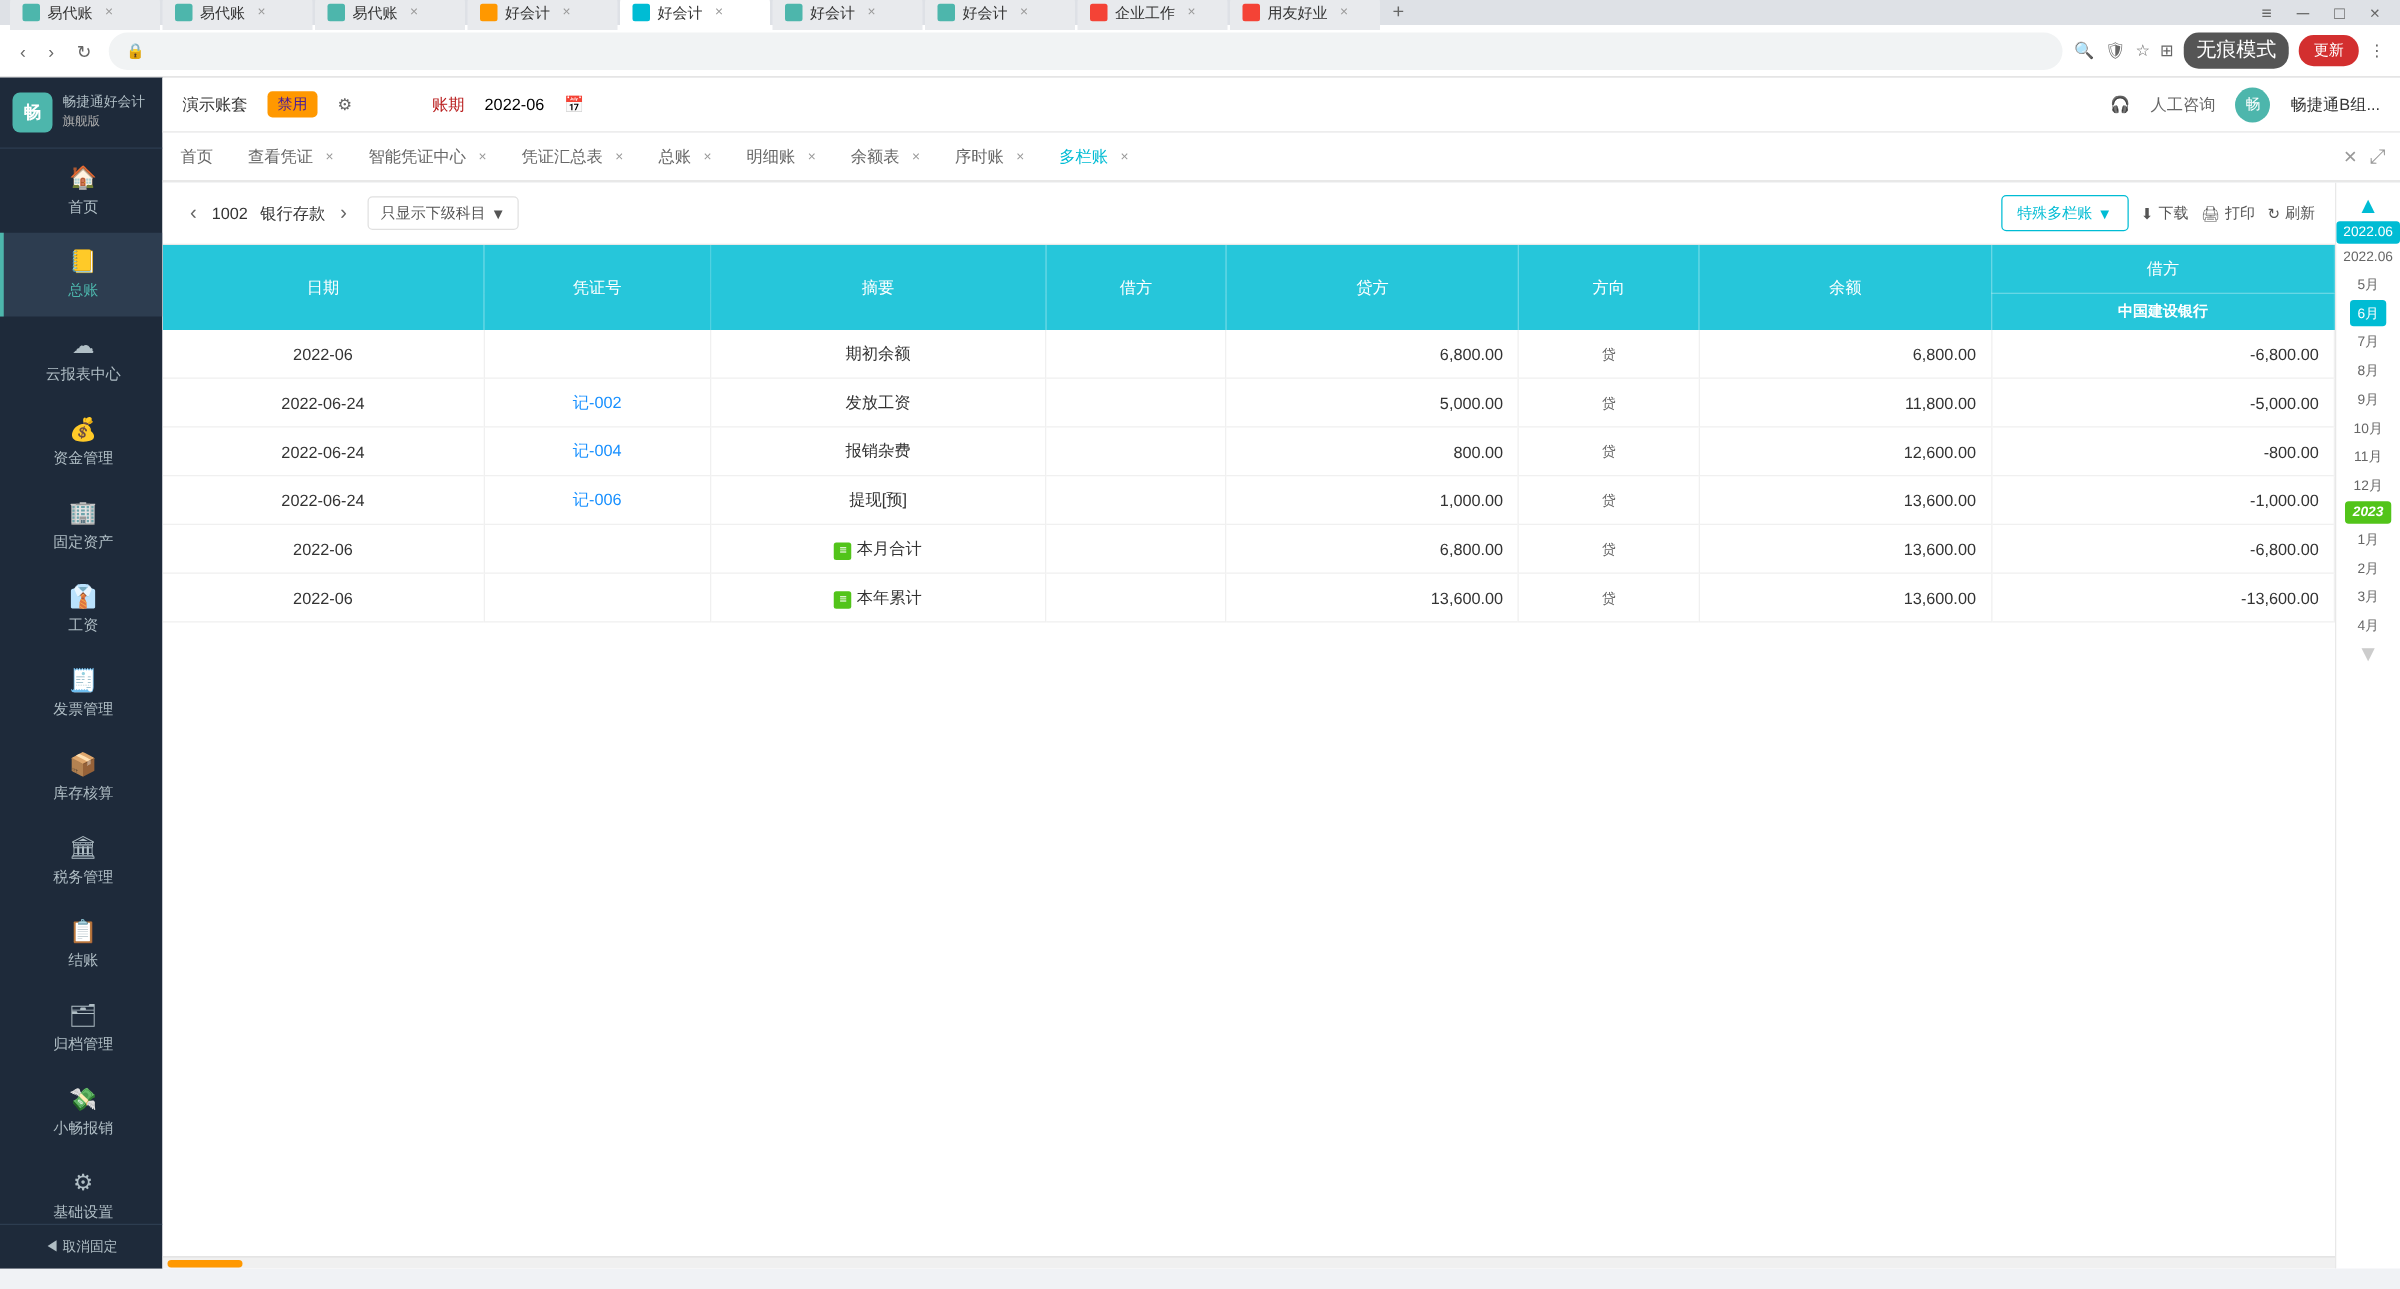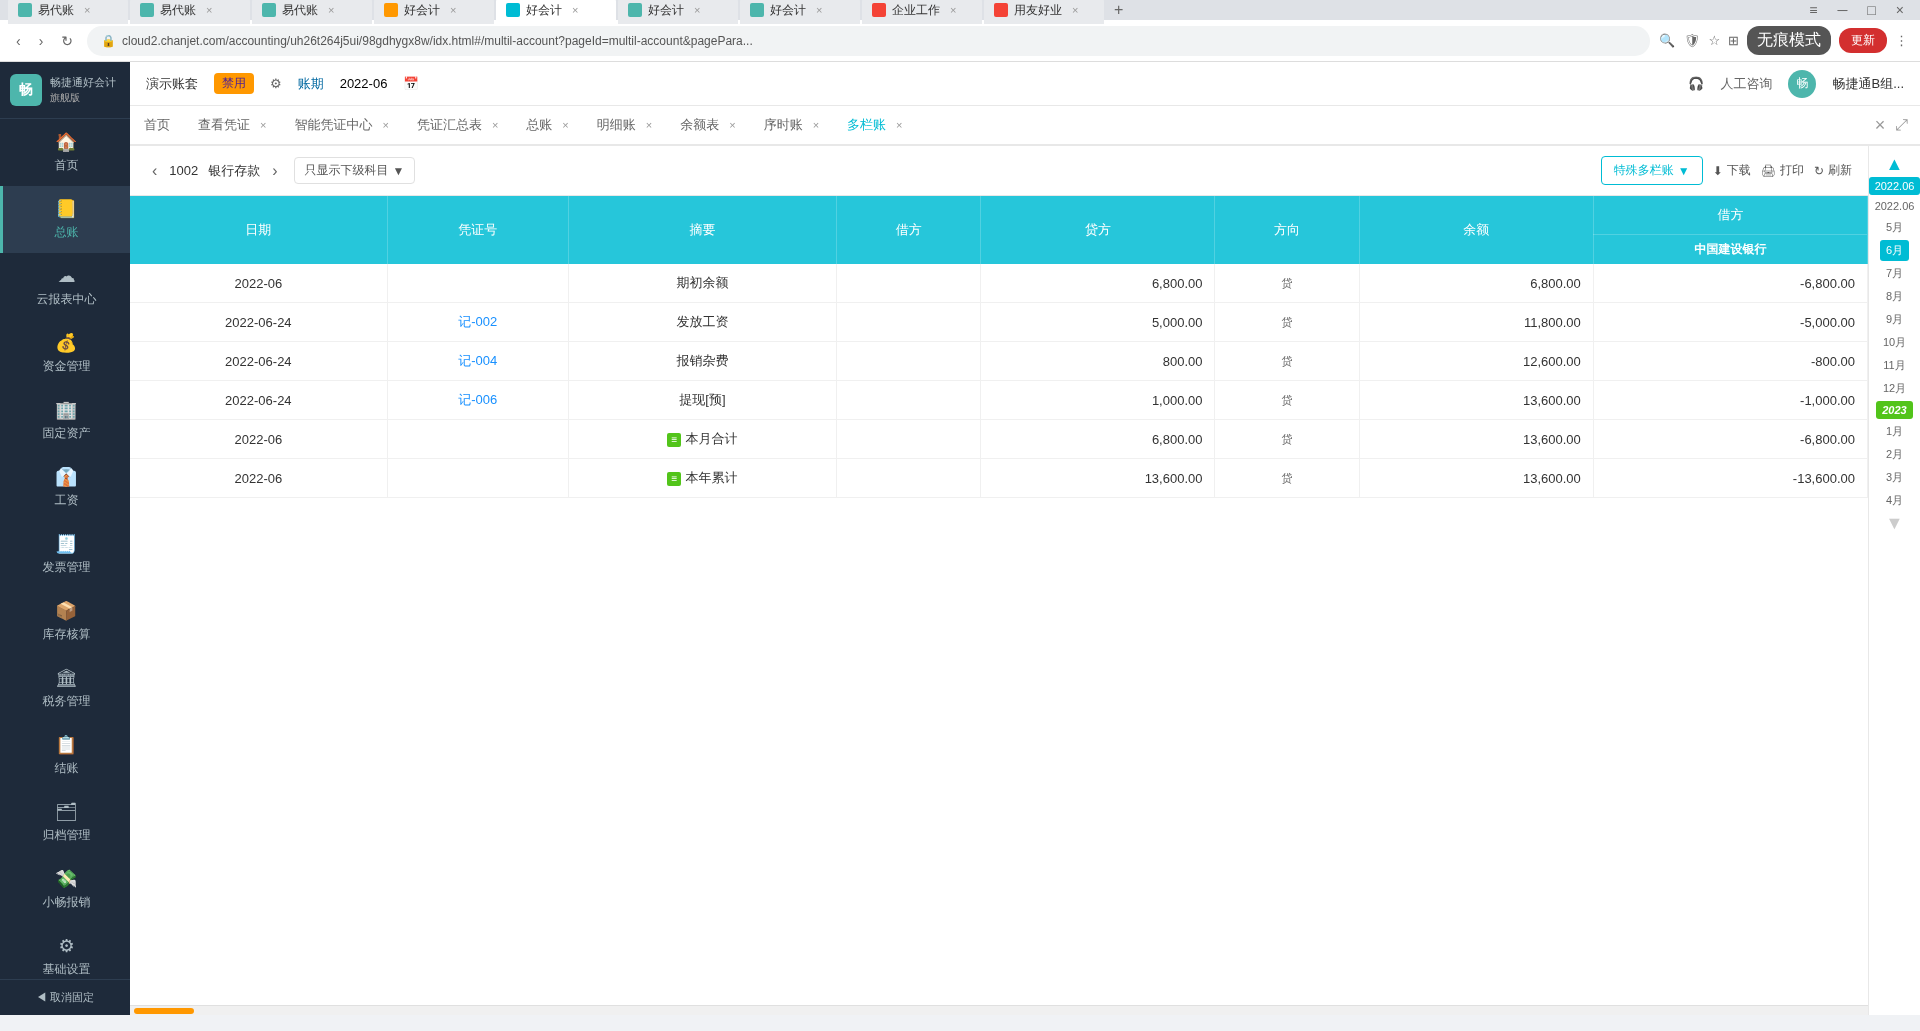--- a/index.html
+++ b/index.html
@@ -146,21 +146,20 @@
     <div style="color:#666;cursor:pointer;padding:4px 8px;font-size:14px;">×</div>
   </div>
 </div>
 
 <div class="address-bar">
   <span class="nav-btn">‹</span>
   <span class="nav-btn">›</span>
   <span class="nav-btn">↻</span>
   <div class="url-box">
     <span style="margin-right:6px;color:#555;">🔒</span>
-    <span>cloud2.chanjet.com/accounting/uh26t264j5ui/98gdhygx8w/idx.html#/multil-account?pageId=multil-account&amp;pagePara...</span>
   </div>
   <div class="browser-actions">
     <span>🔍</span>
     <span>🛡</span>
     <span>☆</span>
     <span>⊞</span>
     <div class="incognito-btn">无痕模式</div>
     <div class="update-btn">更新</div>
     <span>⋮</span>
   </div>
@@ -232,21 +231,21 @@
       <div class="collapse-btn">◀ 取消固定</div>
     </div>
   </div>
 
   <div class="main-content">
 
     <div class="topbar">
       <span style="font-size:13px;color:#333;">演示账套</span>
       <div class="account-badge">禁用</div>
       <span style="color:#666;cursor:pointer;">⚙</span>
-      <span style="color:#0369a1;">账期</span>
+      <span style="color:#b91c1c;margin-left:48px;">账期</span>
       <span style="font-weight:500;">2022-06</span>
       <span style="cursor:pointer;color:#666;">📅</span>
       <div class="topbar-actions">
         <span>🎧</span>
         <span style="cursor:pointer;color:#666;">人工咨询</span>
         <div class="user-avatar">畅</div>
         <span style="color:#333;">畅捷通B组...</span>
       </div>
     </div>
 

